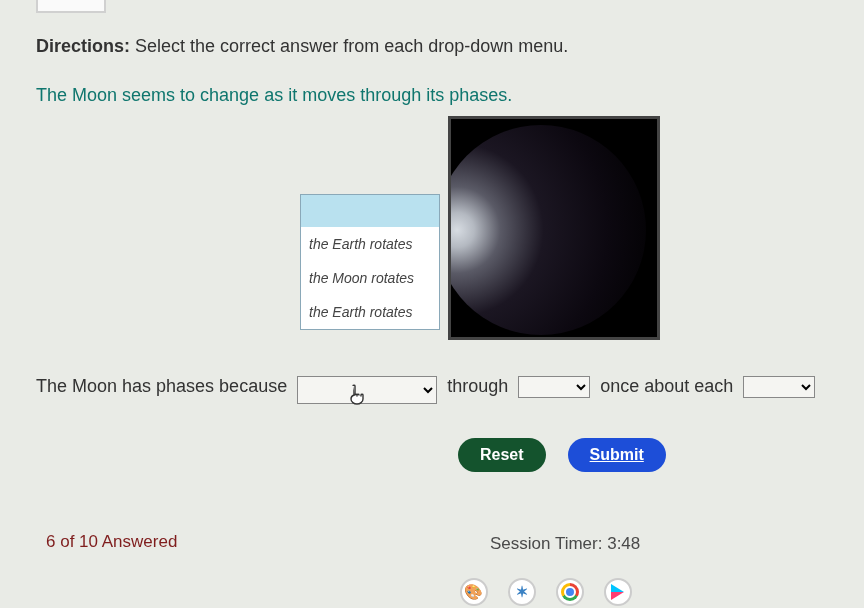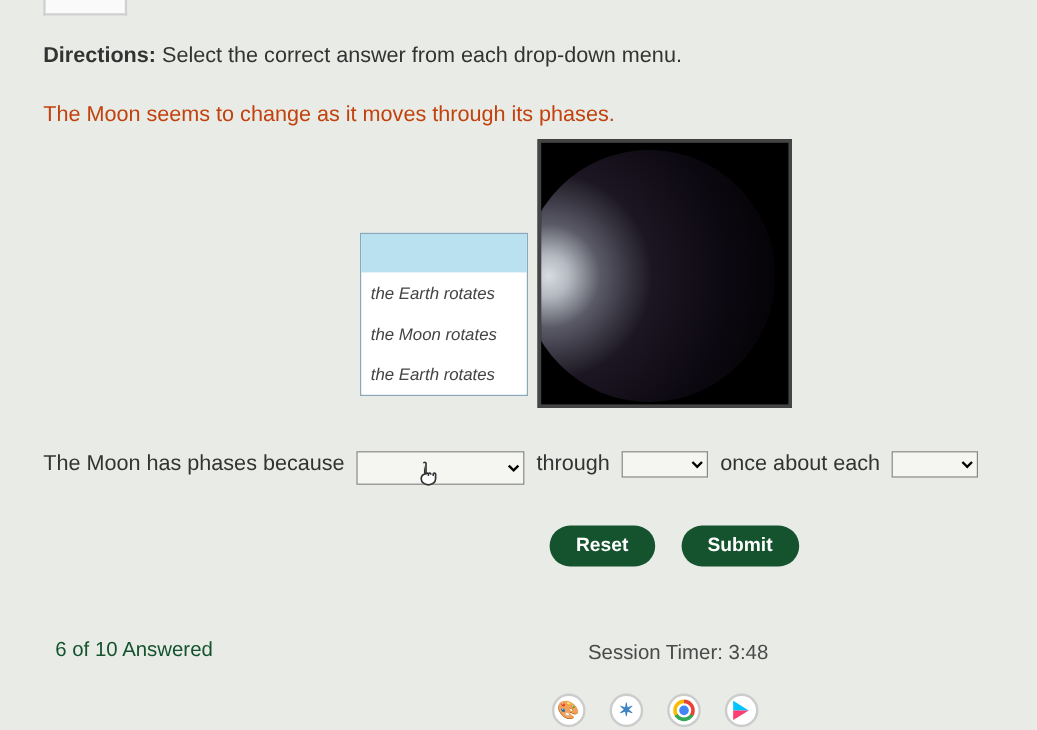--- a/index.html
+++ b/index.html
@@ -18,21 +18,21 @@
     border-left: 2px solid #d0d0d0;
     border-right: 2px solid #d0d0d0;
     border-bottom: 2px solid #d0d0d0;
   }
   .content {
     position: absolute;
     left: 36px; top: 36px; right: 0;
   }
   .directions { font-size: 18px; color: #333; }
   .directions b { font-weight: bold; }
-  .intro { margin-top: 28px; font-size: 18px; color: #c2410c; }
+  .intro { margin-top: 28px; font-size: 18px; color: #0f766e; }
   .moon-img {
     position: absolute;
     left: 448px; top: 116px;
     width: 212px; height: 224px;
     background: #000;
     border: 3px solid #444;
     overflow: hidden;
   }
   .moon-disc {
     position: absolute;
@@ -98,26 +98,26 @@
     border: none;
     border-radius: 19px;
     height: 34px;
     padding: 0 22px;
     font-size: 16px;
     font-weight: bold;
     color: #fff;
     cursor: pointer;
   }
   .btn-reset { background: #14532d; }
-  .btn-submit { background: #14532d; }
+  .btn-submit { background: #1d4ed8; text-decoration: underline; }
   .footer-left {
     position: absolute;
     left: 46px; top: 532px;
     font-size: 17px;
-    color: #14532d;
+    color: #7f1d1d;
   }
   .footer-right {
     position: absolute;
     left: 490px; top: 534px;
     font-size: 17px;
     color: #4a4a4a;
   }
   .taskbar {
     position: absolute;
     left: 460px; top: 578px;

